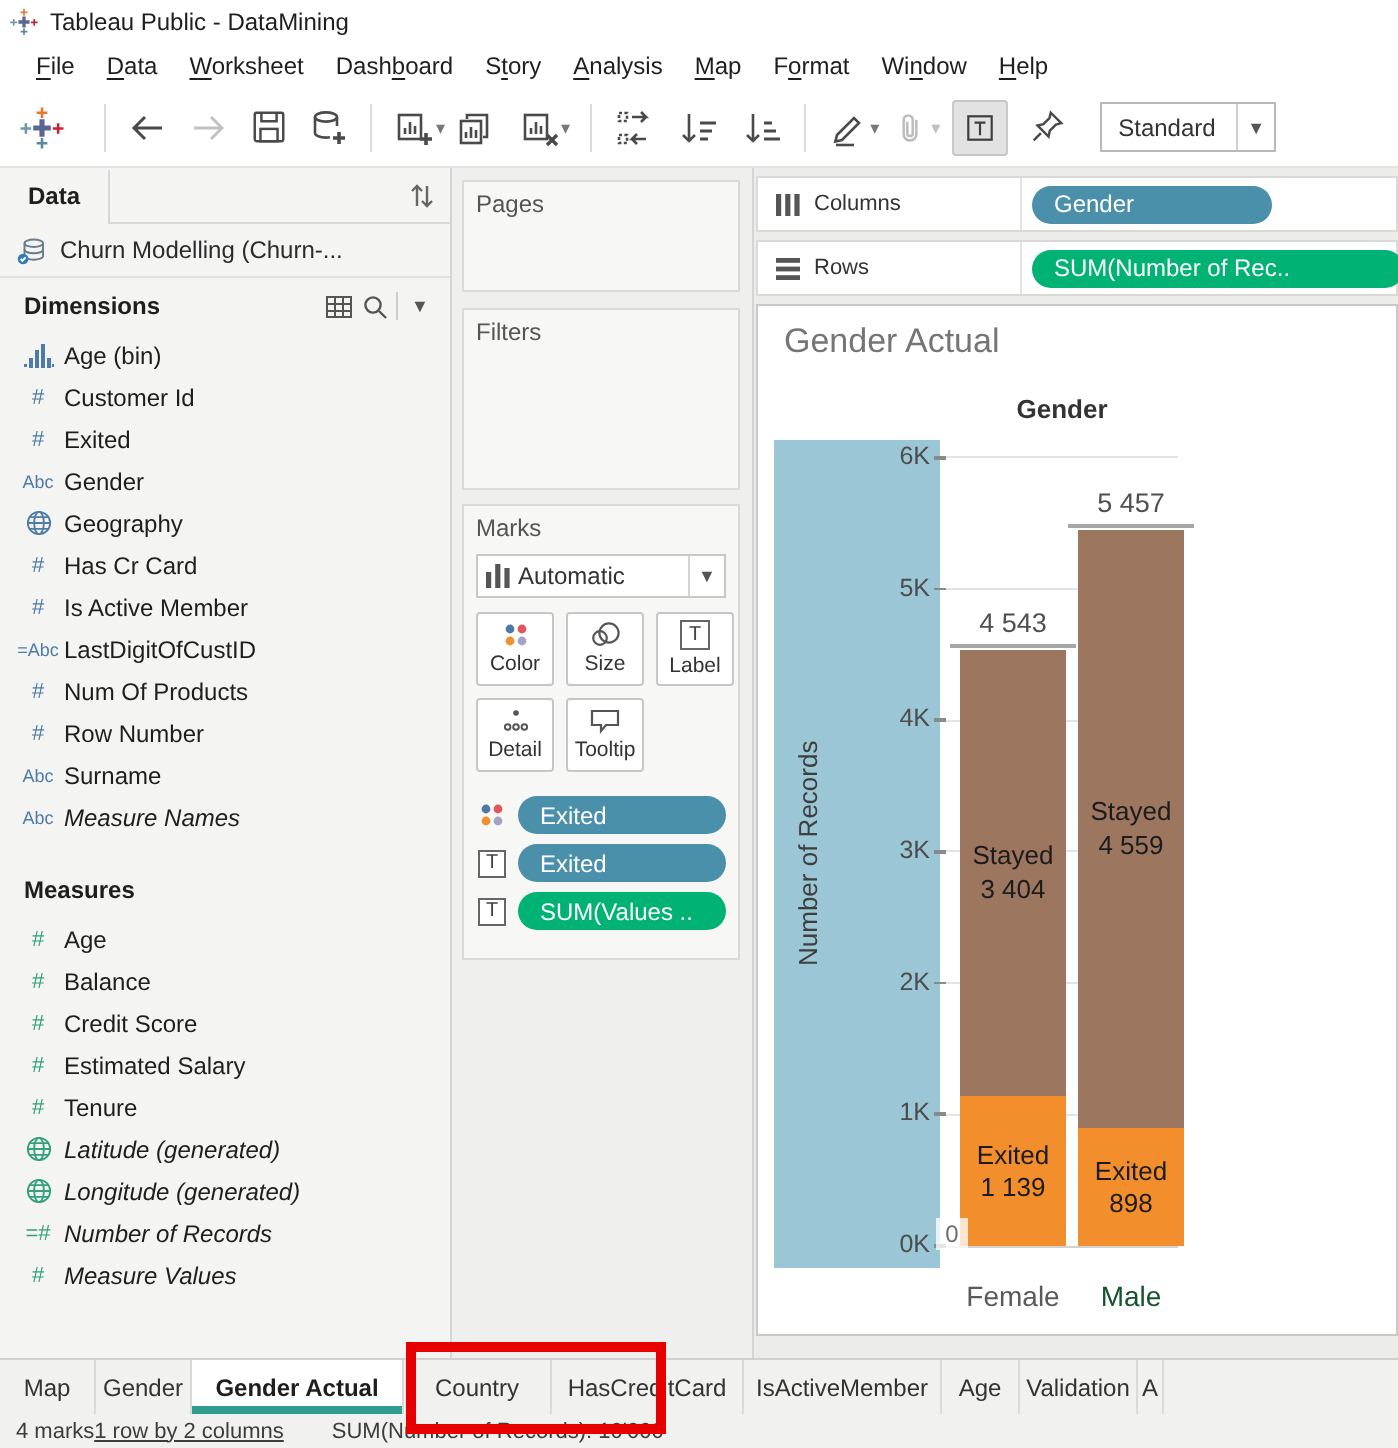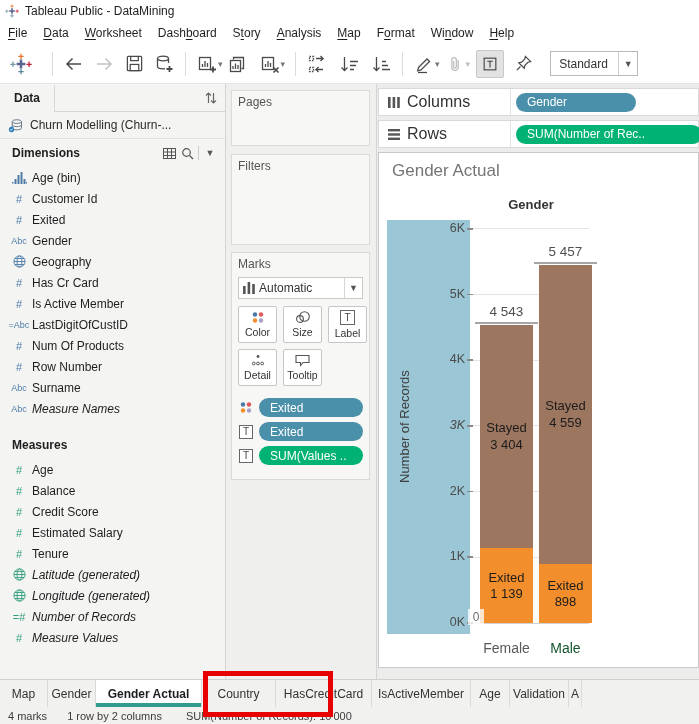--- a/index.html
+++ b/index.html
@@ -1,20 +1,20 @@
 <!DOCTYPE html>
 <html><head>
 <meta charset="utf-8">
 <style>
   html,body{margin:0;padding:0;background:#888;}
   .app{position:relative;width:699px;height:724px;background:#ffffff;overflow:hidden;
        font-family:"Liberation Sans",sans-serif;color:#1e1e1e;-webkit-font-smoothing:antialiased;}
   
   .titlebar{height:22px;display:flex;align-items:center;gap:6px;padding-left:5px;font-size:12px;}
-  .menubar{height:22px;display:flex;align-items:center;padding-left:0;font-size:12px;}
+  .menubar{height:22px;display:flex;align-items:center;padding-left:10px;font-size:12px;}
   .menu-item{padding:1px 8px;cursor:default;}
   .menu-item u{text-underline-offset:2px;}
   .toolbar{height:39px;display:flex;align-items:center;border-bottom:1px solid #e4e4e4;}
   .tbtn{width:26px;height:26px;display:flex;align-items:center;justify-content:center;border-radius:2px;flex:none;}
   .tbtn.pressed{background:#e2e2e2;border:1px solid #c8c8c8;}
   .tsep{width:1px;height:24px;background:#dcdcdc;margin:0 8px;flex:none;}
   .tcaret{font-size:9px;color:#777;margin:0 2px 0 -2px;flex:none;}
   .tcaret.dis{color:#c0c0c0;}
   .fit-select{margin-left:14px;width:86px;height:23px;border:1px solid #b9b9b9;background:#fff;
       display:flex;align-items:center;font-size:12px;color:#333;}
@@ -58,21 +58,21 @@
   .tbox{display:inline-flex;align-items:center;justify-content:center;width:13px;height:13px;border:1px solid #666;
         font-size:10px;color:#444;background:#fff;}
   .mpills{margin-top:12px;}
   .mpill-row{display:flex;align-items:center;gap:5px;margin-bottom:5px;}
   .mpill-ic{width:16px;display:flex;justify-content:center;flex:none;}
   .pill{height:19px;border-radius:10px;color:#fff;font-size:12px;display:flex;align-items:center;padding-left:11px;box-sizing:border-box;white-space:nowrap;overflow:hidden;}
   .mpill-row .pill{flex:1;}
   
   .shelf{position:absolute;left:1px;right:0;height:28px;background:#fff;border:1px solid #d9d9d9;display:flex;box-sizing:border-box;}
   .shelf-cols{top:4px;} .shelf-rows{top:36px;}
-  .shelf-label{width:122px;flex:none;display:flex;align-items:center;gap:7px;padding-left:9px;border-right:1px solid #e3e3e3;color:#333;font-size:16px;}
+  .shelf-label{width:122px;flex:none;display:flex;align-items:center;gap:7px;padding-left:9px;border-right:1px solid #e3e3e3;color:#333;font-size:11px;}
   .shelf-pills{flex:1;display:flex;align-items:center;padding-left:5px;gap:4px;}
   
   .worksheet{position:absolute;left:1px;right:0;top:68px;bottom:11px;background:#fff;border:1px solid #c9c9c9;box-sizing:border-box;}
   .ws-title{position:absolute;left:13px;top:8px;font-size:17px;color:#757575;}
   .col-header{position:absolute;left:93px;width:118px;top:44px;text-align:center;font-weight:bold;font-size:13px;color:#333;}
   .axis-band{position:absolute;left:8px;top:67px;width:83px;height:414px;background:#9ac6d5;}
   .ylabel{position:absolute;left:12px;top:67px;width:26px;height:414px;display:flex;align-items:center;justify-content:center;
           writing-mode:vertical-rl;transform:rotate(180deg);font-size:13px;color:#3e3e3e;}
   #chart-layer{position:absolute;inset:0;}
   #chart-layer .abs{position:absolute;}
@@ -559,21 +559,21 @@
             <div class="abs" style="left: 93px; top: 206.82px; width: 117px; height: 1px; background: rgb(228, 228, 228);"></div>
             <div class="abs" style="left: 93px; top: 141.15px; width: 117px; height: 1px; background: rgb(228, 228, 228);"></div>
             <div class="abs" style="left: 93px; top: 75.48px; width: 117px; height: 1px; background: rgb(228, 228, 228);"></div>
             <div class="abs" style="left: 93px; top: 470px; width: 117px; height: 1px; background: rgb(210, 210, 210);"></div>
             <div class="abs" style="left: 42px; top: 462px; width: 44px; text-align: right; font-size: 12.5px; color: rgb(76, 76, 76);">0K</div>
             <div class="abs" style="left: 88px; top: 469px; width: 6px; height: 1.6px; background: rgb(138, 138, 138);"></div>
             <div class="abs" style="left: 42px; top: 396.33px; width: 44px; text-align: right; font-size: 12.5px; color: rgb(76, 76, 76);">1K</div>
             <div class="abs" style="left: 88px; top: 403.33px; width: 6px; height: 1.6px; background: rgb(138, 138, 138);"></div>
             <div class="abs" style="left: 42px; top: 330.66px; width: 44px; text-align: right; font-size: 12.5px; color: rgb(76, 76, 76);">2K</div>
             <div class="abs" style="left: 88px; top: 337.66px; width: 6px; height: 1.6px; background: rgb(138, 138, 138);"></div>
-            <div class="abs" style="left: 42px; top: 264.99px; width: 44px; text-align: right; font-size: 12.5px; color: rgb(76, 76, 76); font-style: italic;">3K</div>
+            <div class="abs" style="left: 42px; top: 264.99px; width: 44px; text-align: right; font-size: 12.5px; color: rgb(76, 76, 76);">3K</div>
             <div class="abs" style="left: 88px; top: 271.99px; width: 6px; height: 1.6px; background: rgb(138, 138, 138);"></div>
             <div class="abs" style="left: 42px; top: 199.32px; width: 44px; text-align: right; font-size: 12.5px; color: rgb(76, 76, 76);">4K</div>
             <div class="abs" style="left: 88px; top: 206.32px; width: 6px; height: 1.6px; background: rgb(138, 138, 138);"></div>
             <div class="abs" style="left: 42px; top: 133.65px; width: 44px; text-align: right; font-size: 12.5px; color: rgb(76, 76, 76);">5K</div>
             <div class="abs" style="left: 88px; top: 140.65px; width: 6px; height: 1.6px; background: rgb(138, 138, 138);"></div>
             <div class="abs" style="left: 42px; top: 67.98px; width: 44px; text-align: right; font-size: 12.5px; color: rgb(76, 76, 76);">6K</div>
             <div class="abs" style="left: 88px; top: 74.98px; width: 6px; height: 1.6px; background: rgb(138, 138, 138);"></div>
             <div class="abs" style="left: 101px; top: 395.202px; width: 53px; height: 74.7981px; background: rgb(242, 142, 43);"></div>
             <div class="abs" style="left: 90px; top: 416.601px; width: 75px; text-align: center; font-size: 13px; line-height: 16.5px; color: rgb(28, 28, 28); z-index: 3;">Exited<br>1 139</div>
             <div class="abs" style="left: 101px; top: 171.661px; width: 53px; height: 223.541px; background: rgb(157, 118, 96);"></div>
@@ -620,18 +620,18 @@
       <div class="stab" style="width: 59px;">
         <span>Validation</span>
       </div>
       <div class="stab" style="width: 13px;">
         <span>A</span>
       </div>
     </div>
 
   <div class="status-bar">
     <span style="margin-left:8px;">4 marks</span>
-    <span style="margin-left:20px;">1 row by 2 columns</span>
+    <span style="text-decoration:underline;">1 row by 2 columns</span>
     <span style="margin-left:24px;">SUM(Number of Records): 10'000</span>
   </div>
 
   <div class="red-annotation" style="border-color: rgb(230, 0, 0);"></div>
 </div>
 
 </body></html>

